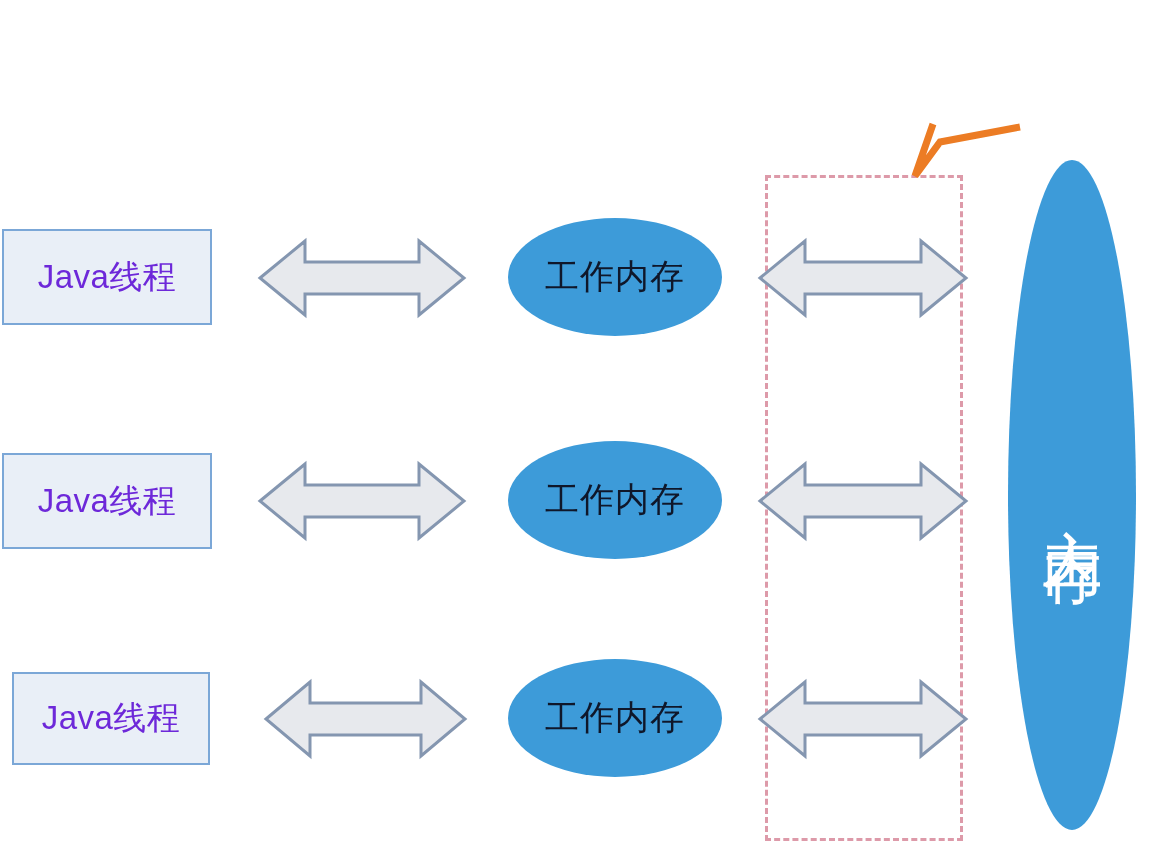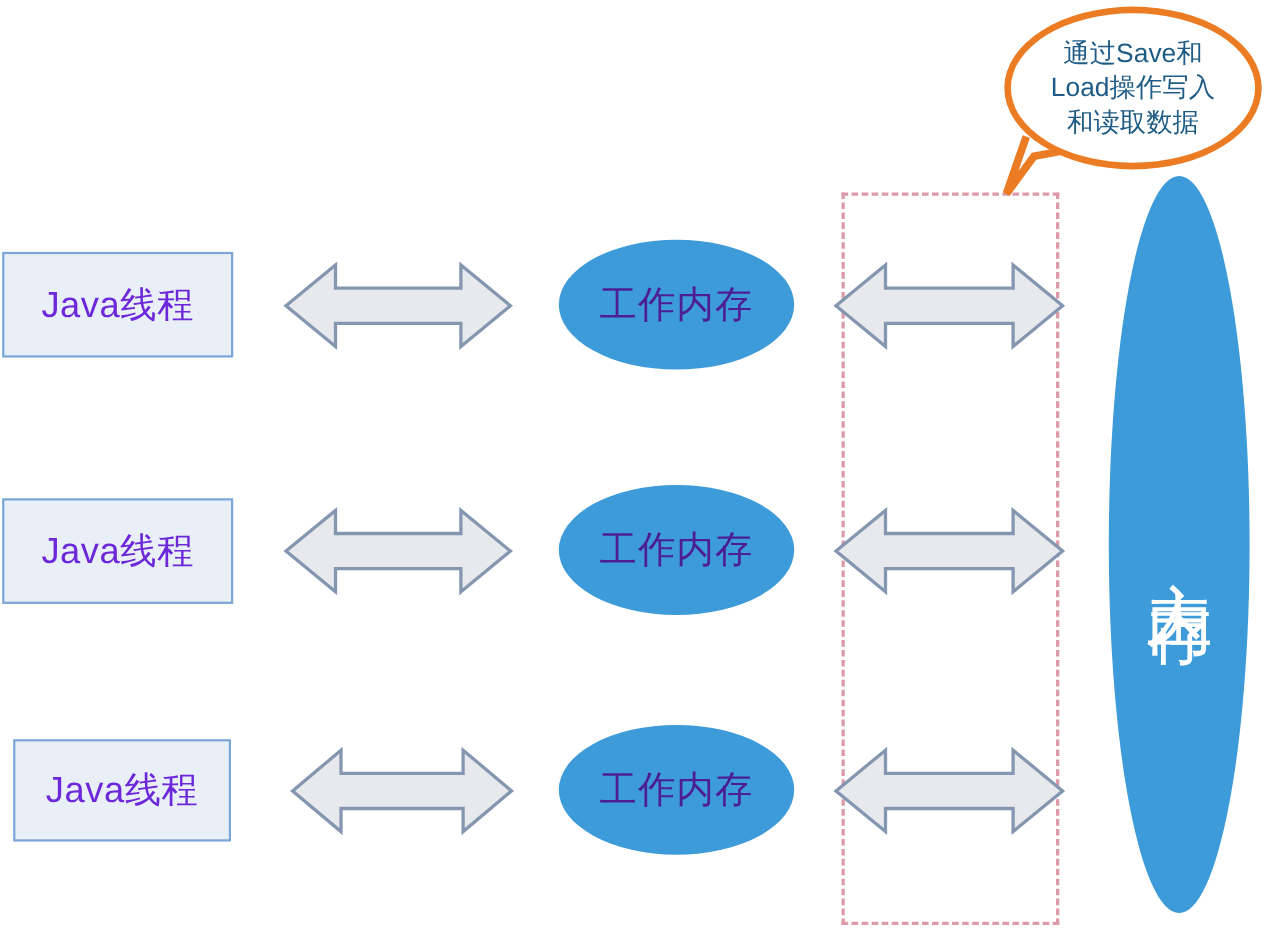--- a/index.html
+++ b/index.html
@@ -29,21 +29,21 @@
   #box-3{left:12px;top:672px;width:198px;height:93px;}
 
   
   .mem-ellipse{
     position:absolute;
     background:#3d9bd9;
     border-radius:50%;
     display:flex;align-items:center;justify-content:center;
   }
   .mem-ellipse span{
-    color:#4c1d95;
+    color:#0f172a;
     font-size:34px;
     letter-spacing:1px;
     white-space:nowrap;
   }
   #ell-1{left:508px;top:218px;width:214px;height:118px;}
   #ell-2{left:508px;top:441px;width:214px;height:118px;}
   #ell-3{left:508px;top:659px;width:214px;height:118px;}
 
   
   .darrow{position:absolute;}
@@ -175,21 +175,14 @@
   </div>
 
   <div id="main-memory">
     <span>主内存</span>
   </div>
 
   <svg id="callout-tail" viewBox="0 0 150 90" aria-hidden="true">
     <path d="M140 27 L60 42 L35 76 L53 24" fill="none" stroke="#ec7c24" stroke-width="7" stroke-linejoin="miter" stroke-linecap="butt"></path>
   </svg>
 
-  <div id="callout-bubble">
-    <div class="cal-text">
-      <span class="cal-line">通过Save和</span>
-      <span class="cal-line">Load操作写入</span>
-      <span class="cal-line">和读取数据</span>
-    </div>
-  </div>
 
 </div>
 
 </body></html>

